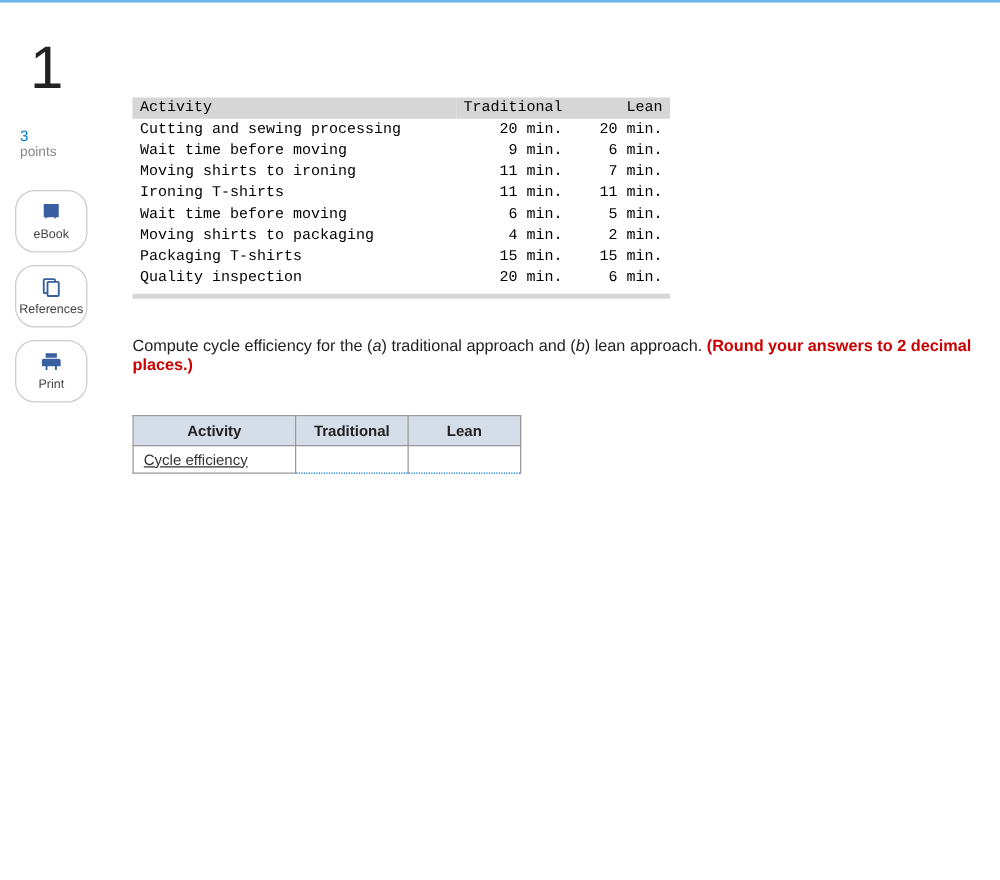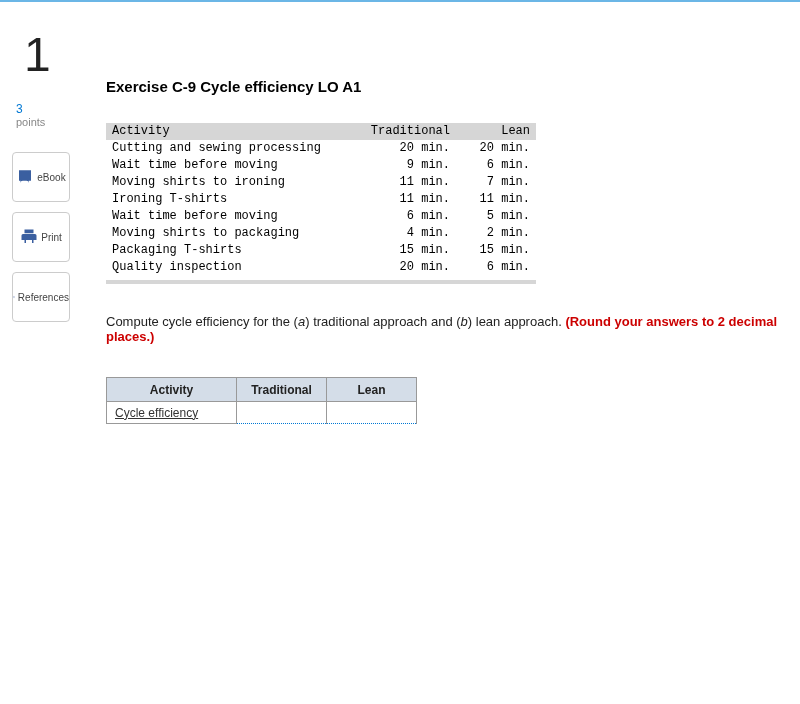--- a/index.html
+++ b/index.html
@@ -45,25 +45,25 @@
       font-size: 11px;
     }
     .side-tools {
       display: flex;
       flex-direction: column;
       gap: 0;
       padding-left: 2px;
     }
     .tool-btn {
       border: 1px solid #ccc;
-      border-radius: 4px;
+      border-radius: 16px;
       width: 58px;
       height: 50px;
       display: flex;
-      flex-direction: row;
+      flex-direction: column;
       align-items: center;
       justify-content: center;
       gap: 3px;
       font-size: 10px;
       color: #444;
       cursor: pointer;
       margin-bottom: 10px;
       background: #fff;
     }
     .tool-btn svg { width: 18px; height: 18px; }
@@ -161,37 +161,36 @@
     </div>
 
     <div class="side-tools">
       <div class="tool-btn">
         <svg viewBox="0 0 24 24" fill="#3a5fa0">
             <path d="M4 3h9a4 4 0 0 1 4 4v13a3 3 0 0 0-3-3H4V3zm16 0v14H9a3 3 0 0 0-3 3V7a4 4 0 0 1 4-4h10z"></path>
           </svg>
         <span>eBook</span>
       </div>
       <div class="tool-btn">
-        <svg viewBox="0 0 24 24" fill="#3a5fa0">
-            <path d="M6 2h12v5H6V2zm-2 6h16a2 2 0 0 1 2 2v6h-4v4H6v-4H2v-6a2 2 0 0 1 2-2zm4 8v4h8v-4H8z"></path>
-          </svg>
-        <span>Print</span>
-      </div>
-      <div class="tool-btn">
         <svg viewBox="0 0 24 24" fill="none" stroke="#3a5fa0" stroke-width="2">
             <rect x="4" y="3" width="12" height="15" rx="1"></rect>
             <rect x="8" y="6" width="12" height="15" rx="1" fill="#fff"></rect>
           </svg>
         <span>References</span>
       </div>
+      <div class="tool-btn">
+        <svg viewBox="0 0 24 24" fill="#3a5fa0">
+            <path d="M6 2h12v5H6V2zm-2 6h16a2 2 0 0 1 2 2v6h-4v4H6v-4H2v-6a2 2 0 0 1 2-2zm4 8v4h8v-4H8z"></path>
+          </svg>
+        <span>Print</span>
+      </div>
     </div>
   </div>
 
   <div class="right-col">
-    <div class="title">Exercise C-9 Cycle efficiency LO A1</div>
 
 
     <table class="data-table">
       <thead>
         <tr>
           <th>Activity</th>
           <th class="col-trad">Traditional</th>
           <th class="col-lean">Lean</th>
         </tr>
       </thead>

